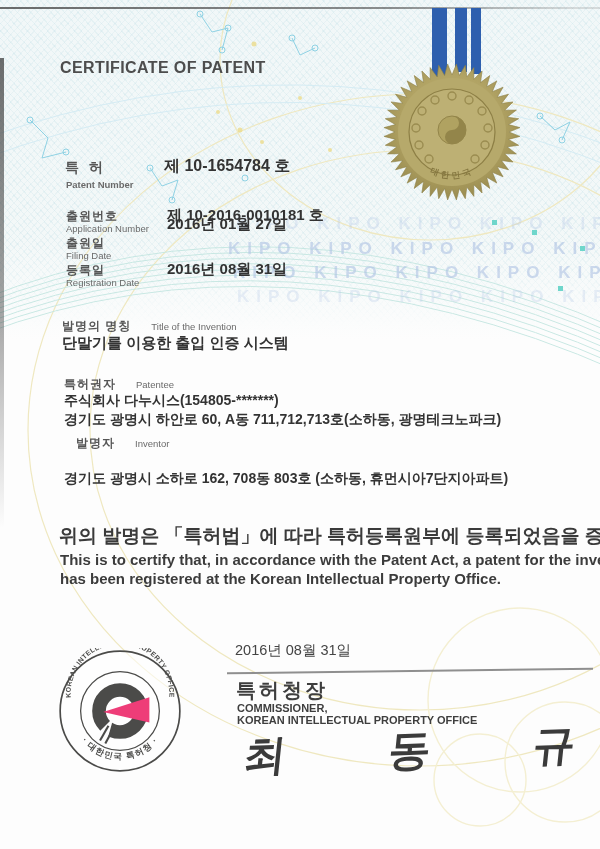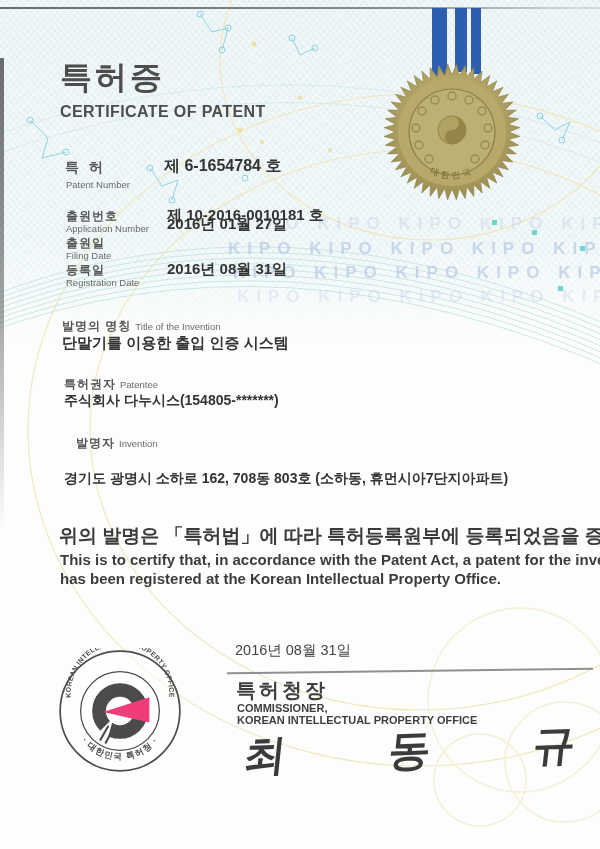--- a/index.html
+++ b/index.html
@@ -37,33 +37,33 @@
   
   .hdr { position:absolute; left:60px; top:56px; }
   .hdr-kr { font-size:32px; font-weight:800; letter-spacing:3px; color:#4d4d4d; }
   .hdr-en { font-size:16px; font-weight:700; letter-spacing:.4px; color:#4d4d4d; margin-top:3px; }
   
   .lbl-kr { font-size:12px; font-weight:600; color:#555; letter-spacing:1px; }
   .lbl-en { font-size:9.5px; color:#6a6a6a; }
   .val { font-size:15px; font-weight:700; color:#333; white-space:pre; }
   .abs { position:absolute; white-space:nowrap; }
   .row1-kr { left:65px; top:159px; font-size:14px; letter-spacing:3px; }
-  .row1-en { left:66px; top:179px; }
+  .row1-en { left:66px; top:179px;font-weight:bold; }
   .row1-val { left:164px; top:156px; font-size:16px; }
   .row2-kr { left:66px; top:208px; }
   .row2-en { left:66px; top:223px; }
   .row2-val { left:167px; top:206px; }
   .row3-kr { left:66px; top:235px; }
   .row3-en { left:66px; top:250px; }
   .row3-val { left:167px; top:215px; }
   .row4-kr { left:66px; top:262px; }
   .row4-en { left:66px; top:277px; }
   .row4-val { left:167px; top:260px; }
   
-  .sec-lbl { display:flex; align-items:baseline; gap:4px; }
+  .sec-lbl { display:flex; align-items:baseline; gap:20px; }
   .body-txt { font-size:14px; font-weight:700; color:#333;text-align:right; }
   .inv-lbl { left:62px; top:318px; }
   .inv-title { left:62px; top:334px; font-size:15px; }
   .pat-lbl { left:64px; top:376px; }
   .pat-name { left:64px; top:392px; }
   .pat-addr { left:64px; top:411px; }
   .invr-lbl { left:76px; top:435px; }
   .invr-name { left:64px; top:451px; }
   .invr-addr { left:64px; top:470px; }
   .stmt-kr { left:59px; top:523px; font-size:19px; font-weight:700; color:#3a3a3a; }
@@ -189,27 +189,26 @@
         <circle cx="63" cy="48" r="4"></circle>
     </g>
     <circle cx="80" cy="78" r="14" fill="#b0a261" stroke="#93854a" stroke-width="1"></circle>
     <path d="M80,64 a14,14 0 0 1 0,28 a7,7 0 0 1 0,-14 a7,7 0 0 0 0,-14" fill="#93854a"></path>
     <text font-family="Liberation Sans, sans-serif" font-size="8.5" font-weight="bold" fill="#857740" letter-spacing="3">
       <textPath href="#medalTextArc" startOffset="50%" text-anchor="middle">대한민국</textPath>
     </text>
   </svg>
 
   <div class="hdr">
-    <div class="hdr-kr">특허증</div>
     <div class="hdr-en">CERTIFICATE OF PATENT</div>
   </div>
 
   <div class="abs lbl-kr row1-kr">특 허</div>
   <div class="abs lbl-en row1-en">Patent Number</div>
-  <div class="abs val row1-val">제 6-1654784 호</div>
+  <div class="abs val row1-val">제 10-1654784 호</div>
 
   <div class="abs lbl-kr row2-kr">출원번호</div>
   <div class="abs lbl-en row2-en">Application Number</div>
   <div class="abs val row2-val">제 10-2016-0010181 호</div>
 
   <div class="abs lbl-kr row3-kr">출원일</div>
   <div class="abs lbl-en row3-en">Filing Date</div>
   <div class="abs val row3-val">2016년  01월  27일</div>
 
   <div class="abs lbl-kr row4-kr">등록일</div>
@@ -220,24 +219,25 @@
     <span class="lbl-kr">발명의 명칭</span>
     <span class="lbl-en">Title of the Invention</span>
   </div>
   <div class="abs body-txt inv-title">단말기를 이용한 출입 인증 시스템</div>
 
   <div class="abs sec-lbl pat-lbl">
     <span class="lbl-kr">특허권자</span>
     <span class="lbl-en">Patentee</span>
   </div>
   <div class="abs body-txt pat-name">주식회사 다누시스(154805-*******)</div>
+  <div class="abs body-txt pat-addr">경기도 광명시 하안로 60, A동 711,712,713호(소하동, 광명테크노파크)</div>
 
   <div class="abs sec-lbl invr-lbl">
     <span class="lbl-kr">발명자</span>
-    <span class="lbl-en">Invention</span>
+    <span class="lbl-en">Inventor</span>
   </div>
   <div class="abs body-txt invr-addr">경기도 광명시 소하로 162, 708동 803호 (소하동, 휴먼시아7단지아파트)</div>
 
   <div class="abs stmt-kr">위의 발명은 「특허법」에 따라 특허등록원부에 등록되었음을 증명합니다.</div>
   <div class="abs stmt-en1">This is to certify that, in accordance with the Patent Act, a patent for the invention</div>
   <div class="abs stmt-en2">has been registered at the Korean Intellectual Property Office.</div>
 
   <div class="abs issue-date">2016년 08월 31일</div>
   <div class="rule"></div>
   <div class="abs comm-kr">특허청장</div>

